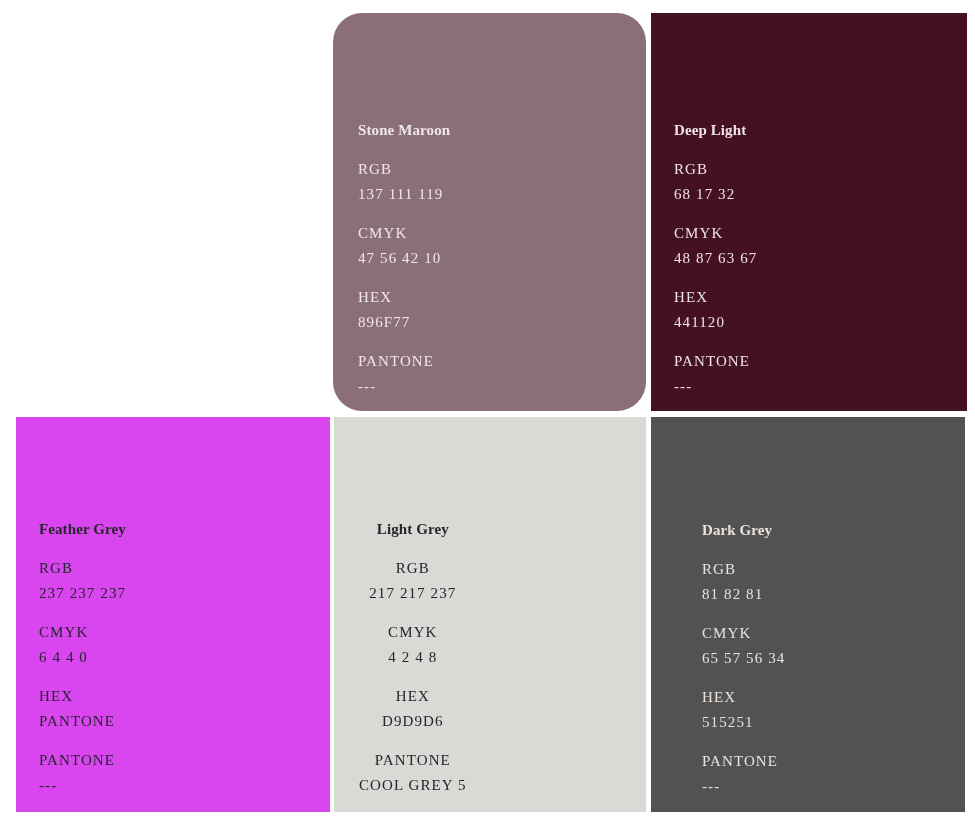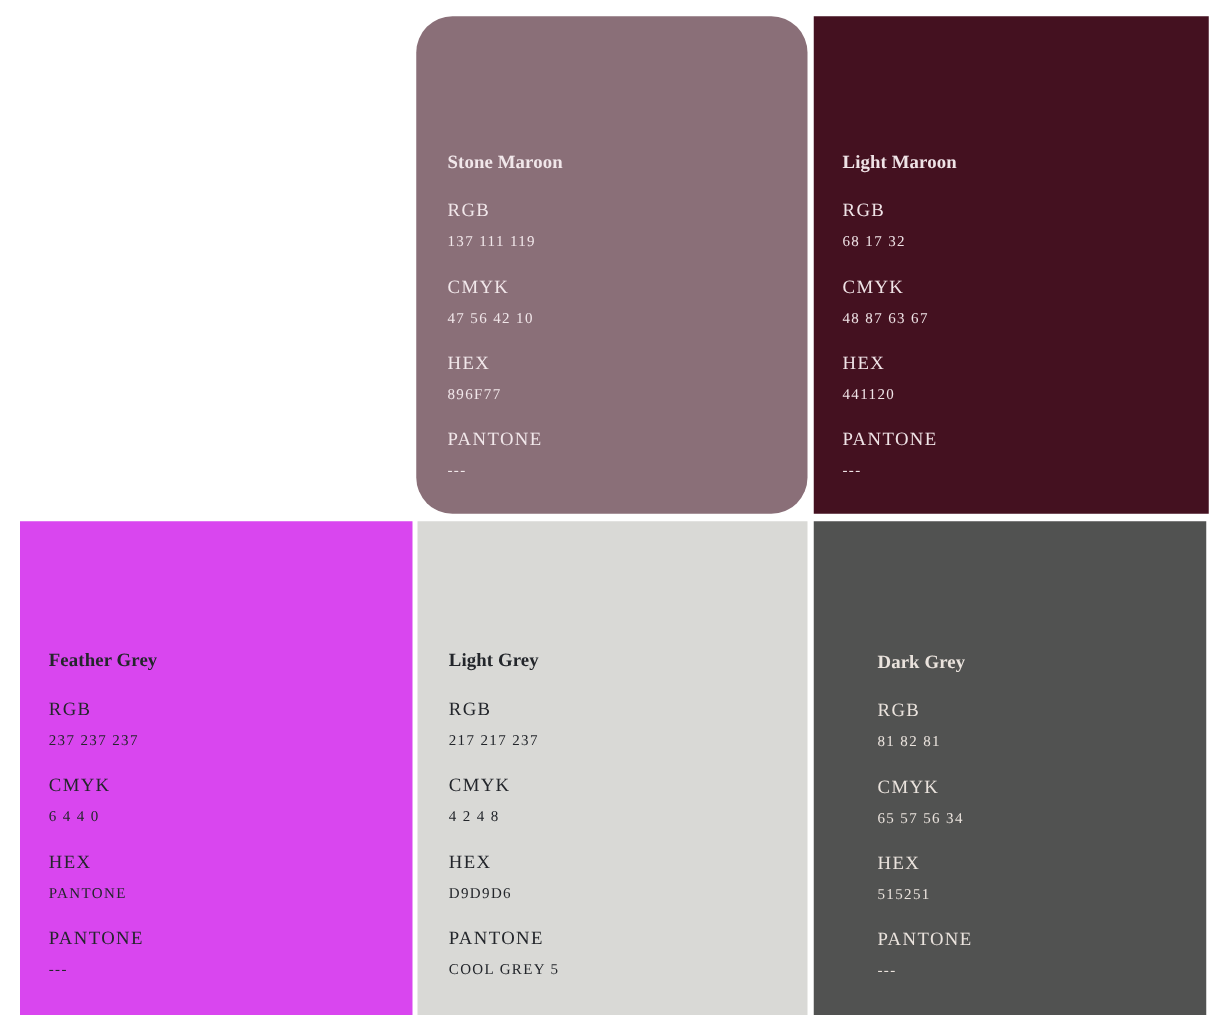--- a/index.html
+++ b/index.html
@@ -47,21 +47,21 @@
   }
 
   .field-label {
     font-size: 15px;
     line-height: 1;
     letter-spacing: 1.1px;
     white-space: nowrap;
   }
 
   .field-value {
-    font-size: 12px;
+    font-size: 15px;
     line-height: 1;
     letter-spacing: 1.1px;
     margin-top: 10px;
     white-space: nowrap;
   }
 
   
 
   
   .swatch-stone-maroon {
@@ -97,21 +97,21 @@
   .swatch-feather-grey .swatch-inner { top: 105px; left: 23px; }
 
   .swatch-light-grey {
     left: 334px;
     top: 417px;
     width: 312px;
     height: 395px;
     background: #d9d9d6;
     color: #23262b;
   }
-  .swatch-light-grey .swatch-inner { top: 105px; }
+  .swatch-light-grey .swatch-inner { top: 105px; text-align: center; }
 
   .swatch-dark-grey {
     left: 651px;
     top: 417px;
     width: 314px;
     height: 395px;
     background: #515251;
     color: #eae3dd;
   }
   .swatch-dark-grey .swatch-inner { top: 106px; left: 23px; margin-left: 28px; }
@@ -138,21 +138,21 @@
       </div>
       <div class="field">
         <div class="field-label">PANTONE</div>
         <div class="field-value">---</div>
       </div>
     </div>
   </div>
 
   <div class="swatch swatch-deep-maroon">
     <div class="swatch-inner">
-      <div class="swatch-name">Light Maroon</div>
+      <div class="swatch-name">Deep Light</div>
       <div class="field">
         <div class="field-label">RGB</div>
         <div class="field-value">68  17  32</div>
       </div>
       <div class="field">
         <div class="field-label">CMYK</div>
         <div class="field-value">48  87  63  67</div>
       </div>
       <div class="field">
         <div class="field-label">HEX</div>

